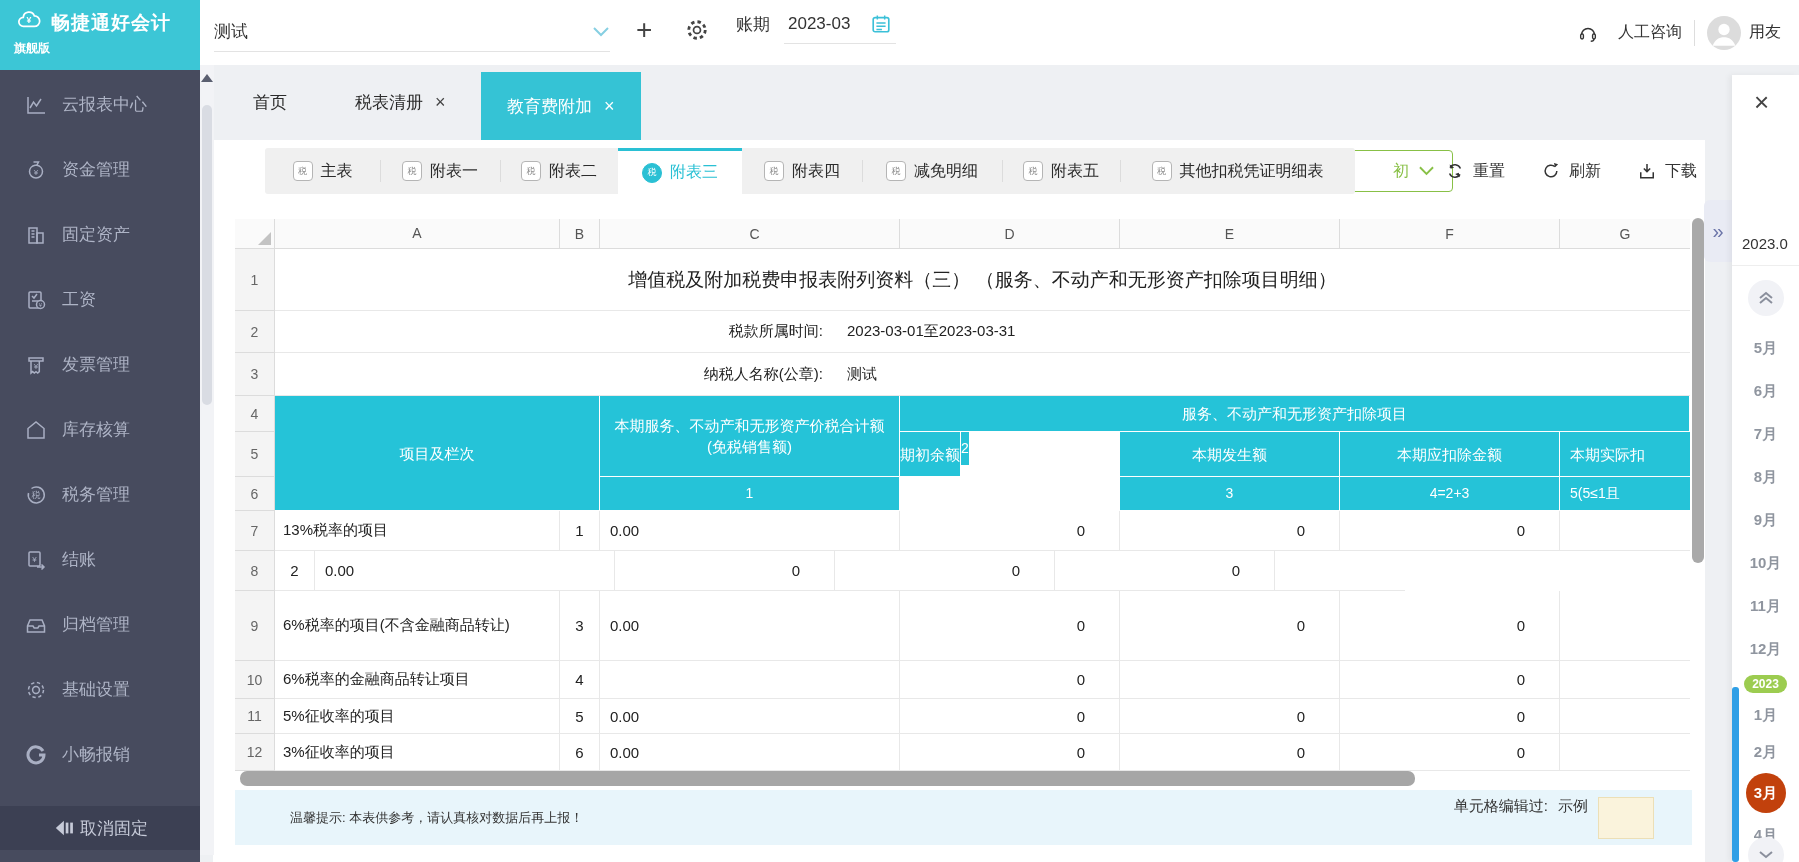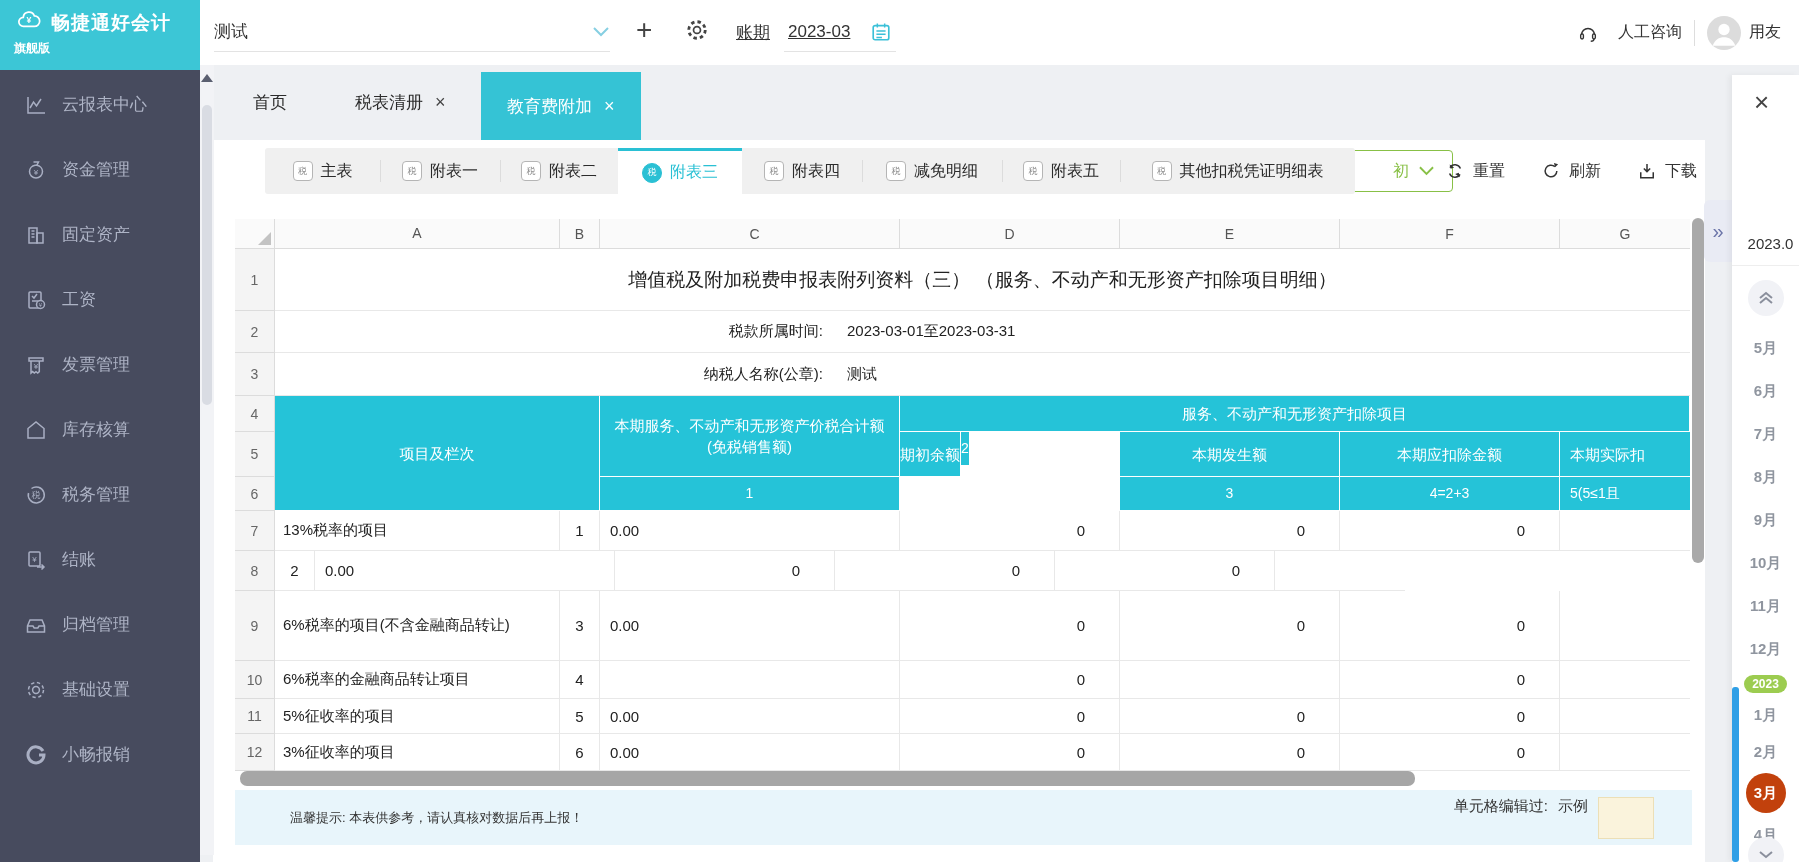--- a/index.html
+++ b/index.html
@@ -21,42 +21,42 @@
   .sidebar-scroll { position:absolute; left:200px; top:65px; width:14px; height:790px; background:#f2f3f6; z-index:31; }
   .scroll-up-btn { width:14px; height:26px; display:flex; align-items:center; justify-content:center; cursor:pointer; }
   .tri-up { width:0; height:0; border-left:6px solid transparent; border-right:6px solid transparent; border-bottom:8px solid #5a5f70; }
   .scroll-thumb-v { position:absolute; left:2px; top:40px; width:10px; height:300px; background:#d9dce3; border-radius:5px; }
 
   
   .main-header { position:absolute; left:200px; top:0; width:1599px; height:65px; background:#fff; z-index:20; }
   .company-select { position:absolute; left:14px; top:12px; width:396px; height:40px; border-bottom:1px solid #e3e3e3; display:flex; align-items:center; justify-content:space-between; font-size:17px; color:#333; cursor:pointer; }
   .hdr-plus { position:absolute; left:436px; top:14px; font-size:28px; color:#444; font-weight:300; cursor:pointer; }
   .hdr-gear { position:absolute; left:484px; top:17px; cursor:pointer; }
-  .period-wrap { position:absolute; left:536px; top:12px; display:flex; align-items:center; gap:14px; font-size:17px; color:#333; height:40px;text-decoration:underline; }
+  .period-wrap { position:absolute; left:536px; top:4px; display:flex; align-items:center; gap:14px; font-size:17px; color:#333; height:40px; }
   .period-value-box { display:flex; align-items:center; gap:20px; border-bottom:1px solid #e3e3e3; height:40px; padding:0 4px; cursor:pointer; }
   .hdr-right { position:absolute; right:18px; top:0; height:65px; display:flex; align-items:center; gap:12px; font-size:16px; color:#333; }
   .support { display:flex; align-items:center; gap:19px; cursor:pointer; }
   .hdr-divider { width:1px; height:26px; background:#ddd; }
   .avatar { width:34px; height:34px; border-radius:50%; background:#dcdcdc; overflow:hidden; display:flex; align-items:center; justify-content:center; }
   .user-wrap { display:flex; align-items:center; gap:8px; cursor:pointer; }
 
   
   .tab-row { position:absolute; left:213px; top:65px; width:1522px; height:75px; background:#eef0f3; z-index:10; }
   .page-tab { position:absolute; top:0; height:75px; display:flex; align-items:center; gap:12px; font-size:17px; color:#2b2b2b; cursor:pointer; }
   .pt-home { left:40px; }
   .pt-tax { left:142px; }
   .pt-close { color:#444; font-size:18px; cursor:pointer; }
   .page-tab.active { background:#35c3d5; color:#fff; padding:0 26px; top:7px; height:68px; }
   .pt-edu { left:268px; }
   .page-tab.active .pt-close { color:#fff; }
 
   
   .right-panel { position:absolute; right:0; top:75px; width:67px; height:787px; background:#fff; z-index:25; box-shadow:-3px 0 6px rgba(0,0,0,.05); }
   .panel-close { position:absolute; top:14px; left:22px; font-size:26px; color:#444; cursor:pointer; line-height:1; }
-  .panel-period { position:absolute; top:160px; left:10px; font-size:15px; color:#333; white-space:nowrap; overflow:hidden; width:57px;text-align:center; }
+  .panel-period { position:absolute; top:160px; left:10px; font-size:15px; color:#333; white-space:nowrap; overflow:hidden; width:57px; }
   .panel-sep { position:absolute; top:190px; left:0; width:67px; height:1px; background:#eee; }
   .chev-circle { position:absolute; left:16px; width:36px; height:36px; border-radius:50%; background:#f1f2f6; display:flex; align-items:center; justify-content:center; cursor:pointer; }
   .months { position:absolute; top:252px; left:0; width:67px; display:flex; flex-direction:column; align-items:center; }
   .month { height:43px; display:flex; align-items:center; justify-content:center; font-size:15px; font-weight:bold; color:#8f959f; cursor:pointer; width:44px; }
   .month.active { background:#c2410c; color:#fff; border-radius:50%; width:40px; height:40px; margin:2px 0; }
   .year-badge { background:#9ccc50; color:#fff; font-size:12px; font-weight:bold; border-radius:9px; padding:2px 8px; margin:4px 0; cursor:default; }
   .panel-scrollbar { position:absolute; left:0; top:612px; width:7px; height:175px; background:#2f9fe6; border-radius:3px; }
 
   
   .content { position:absolute; left:213px; top:140px; width:1492px; height:722px; background:#fff; z-index:5; }
@@ -209,20 +209,28 @@
         <span>小畅报销</span>
       </div>
       <div class="menu-item">
         <svg class="mi-ic" width="24" height="24" viewBox="0 0 24 24">
             <rect x="4" y="7" width="16" height="11" rx="2"></rect>
             <path d="M7 10h.01M10 10h.01M13 10h.01M16 10h.01" stroke-width="2"></path>
           </svg>
       </div>
     </div>
 
+    <div class="unpin-bar">
+      <svg width="22" height="18" viewBox="0 0 24 20">
+          <polygon points="13,2 4,10 13,18" fill="#c6cad8"></polygon>
+          <rect x="15" y="4" width="3" height="12" fill="#c6cad8"></rect>
+          <rect x="20" y="4" width="3" height="12" fill="#c6cad8"></rect>
+        </svg>
+      <span>取消固定</span>
+    </div>
   </div>
 
   <div class="sidebar-scroll">
     <div class="scroll-up-btn">
         <span class="tri-up"></span>
       </div>
     <div class="scroll-thumb-v"></div>
   </div>
 
   <div class="main-header">

